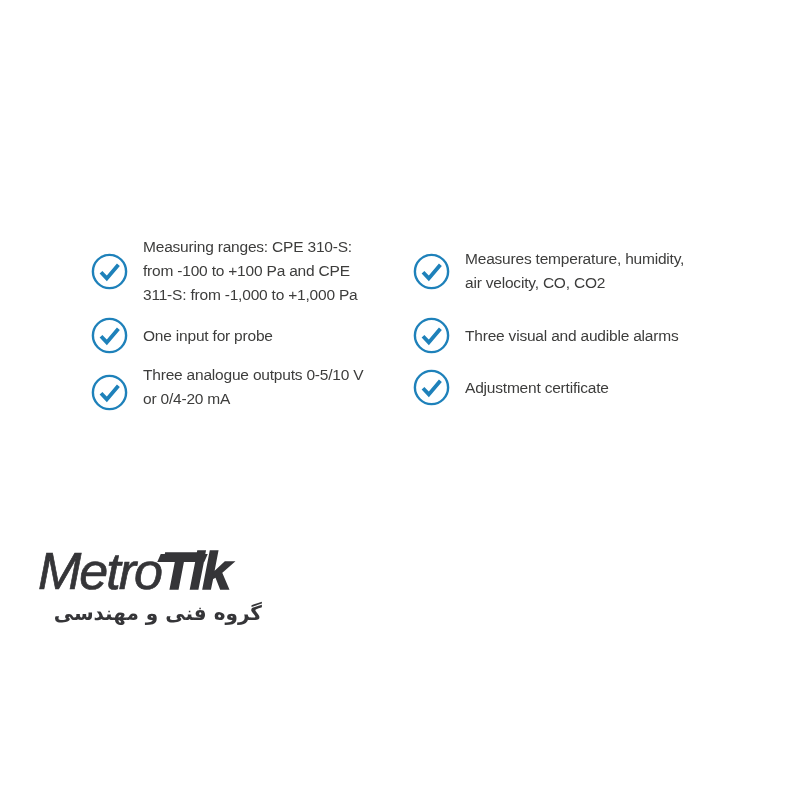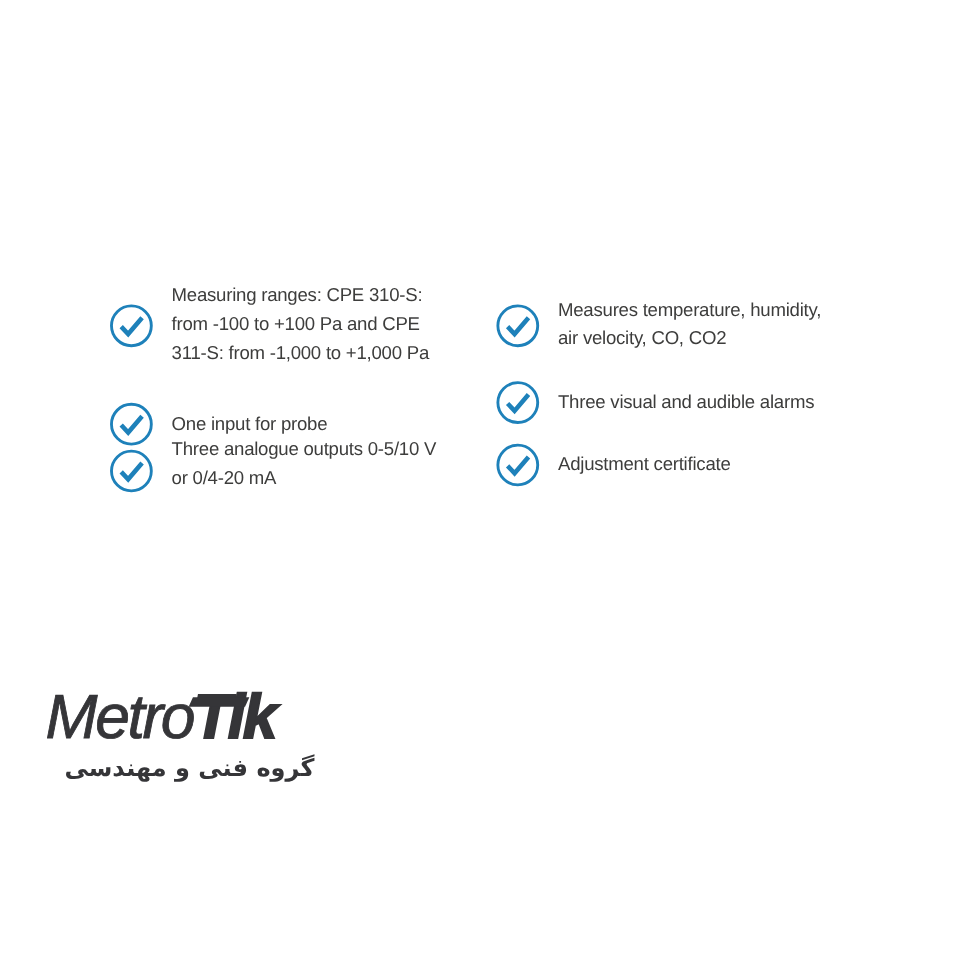--- a/index.html
+++ b/index.html
@@ -37,30 +37,30 @@
   .check-badge svg { display: block; width: 37px; height: 37px; }
   .feature-text {
     font-size: 15.5px;
     line-height: 24px;
     letter-spacing: -0.2px;
     color: var(--text-dark);
     white-space: pre-line;
   }
   
   .l1 { left: 91px;  top: 235px; }
-  .l2 { left: 91px;  top: 335px; }
+  .l2 { left: 91px;  top: 317px; }
   .l3 { left: 91px;  top: 363px; align-items: flex-end; }
   .r1 { left: 413px; top: 247px; }
   .r2 { left: 413px; top: 317px; }
   .r3 { left: 413px; top: 369px; }
   
   .logo {
     position: absolute;
     left: 38px;
-    top: 572px;
+    top: 545px;
     width: 224px;
     color: var(--logo-dark);
   }
   .brand {
     font-style: italic;
     font-size: 52px;
     line-height: 52px;
     letter-spacing: -2px;
     white-space: nowrap;
     color: var(--logo-dark);

